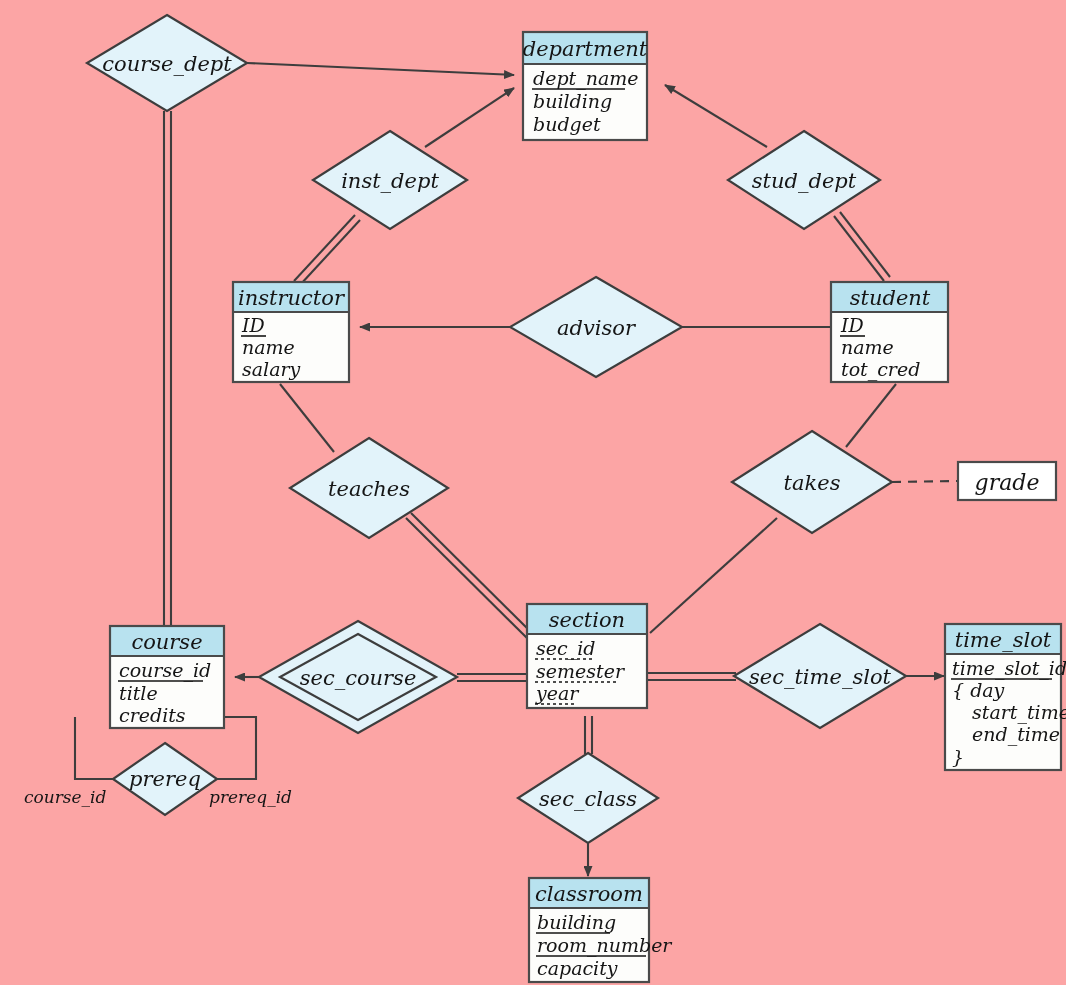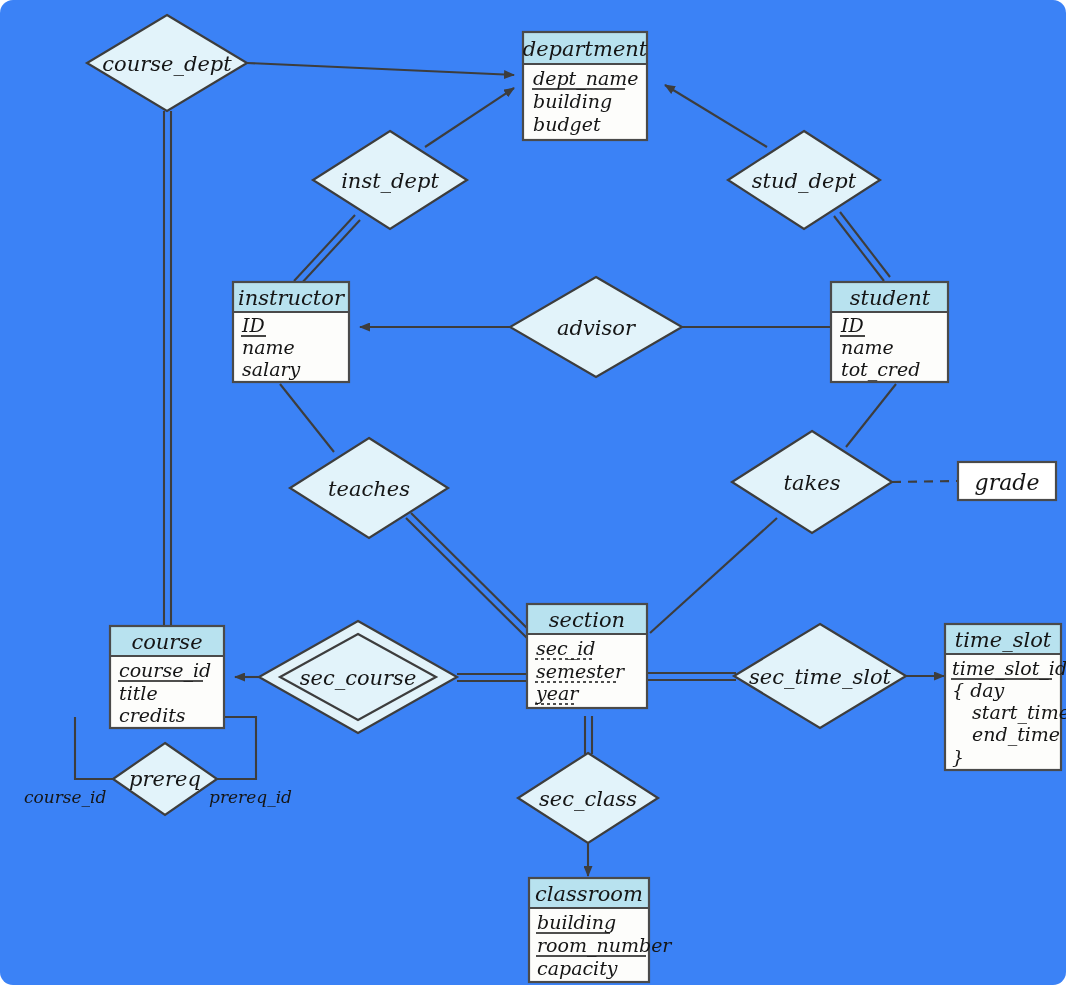--- a/index.html
+++ b/index.html
@@ -4,23 +4,22 @@
 <style>
   html, body {
     margin: 0;
     padding: 0;
     background: #ffffff;
   }
   #er-canvas {
     position: relative;
     width: 1066px;
     height: 985px;
-    background: #3b82f6;
+    background: #fca5a5;
     font-family: "DejaVu Serif", serif;
-    border-radius: 13px;
   }
   svg { display: block; }
 
   .ent-title-text, .ent-attr-text, .rel-text, .role-text, .attr-box-text {
     font-family: "DejaVu Serif", serif;
     font-style: italic;
     fill: #151515;
   }
   .ent-title-text { font-size: 21px; }
   .ent-attr-text  { font-size: 19px; }

